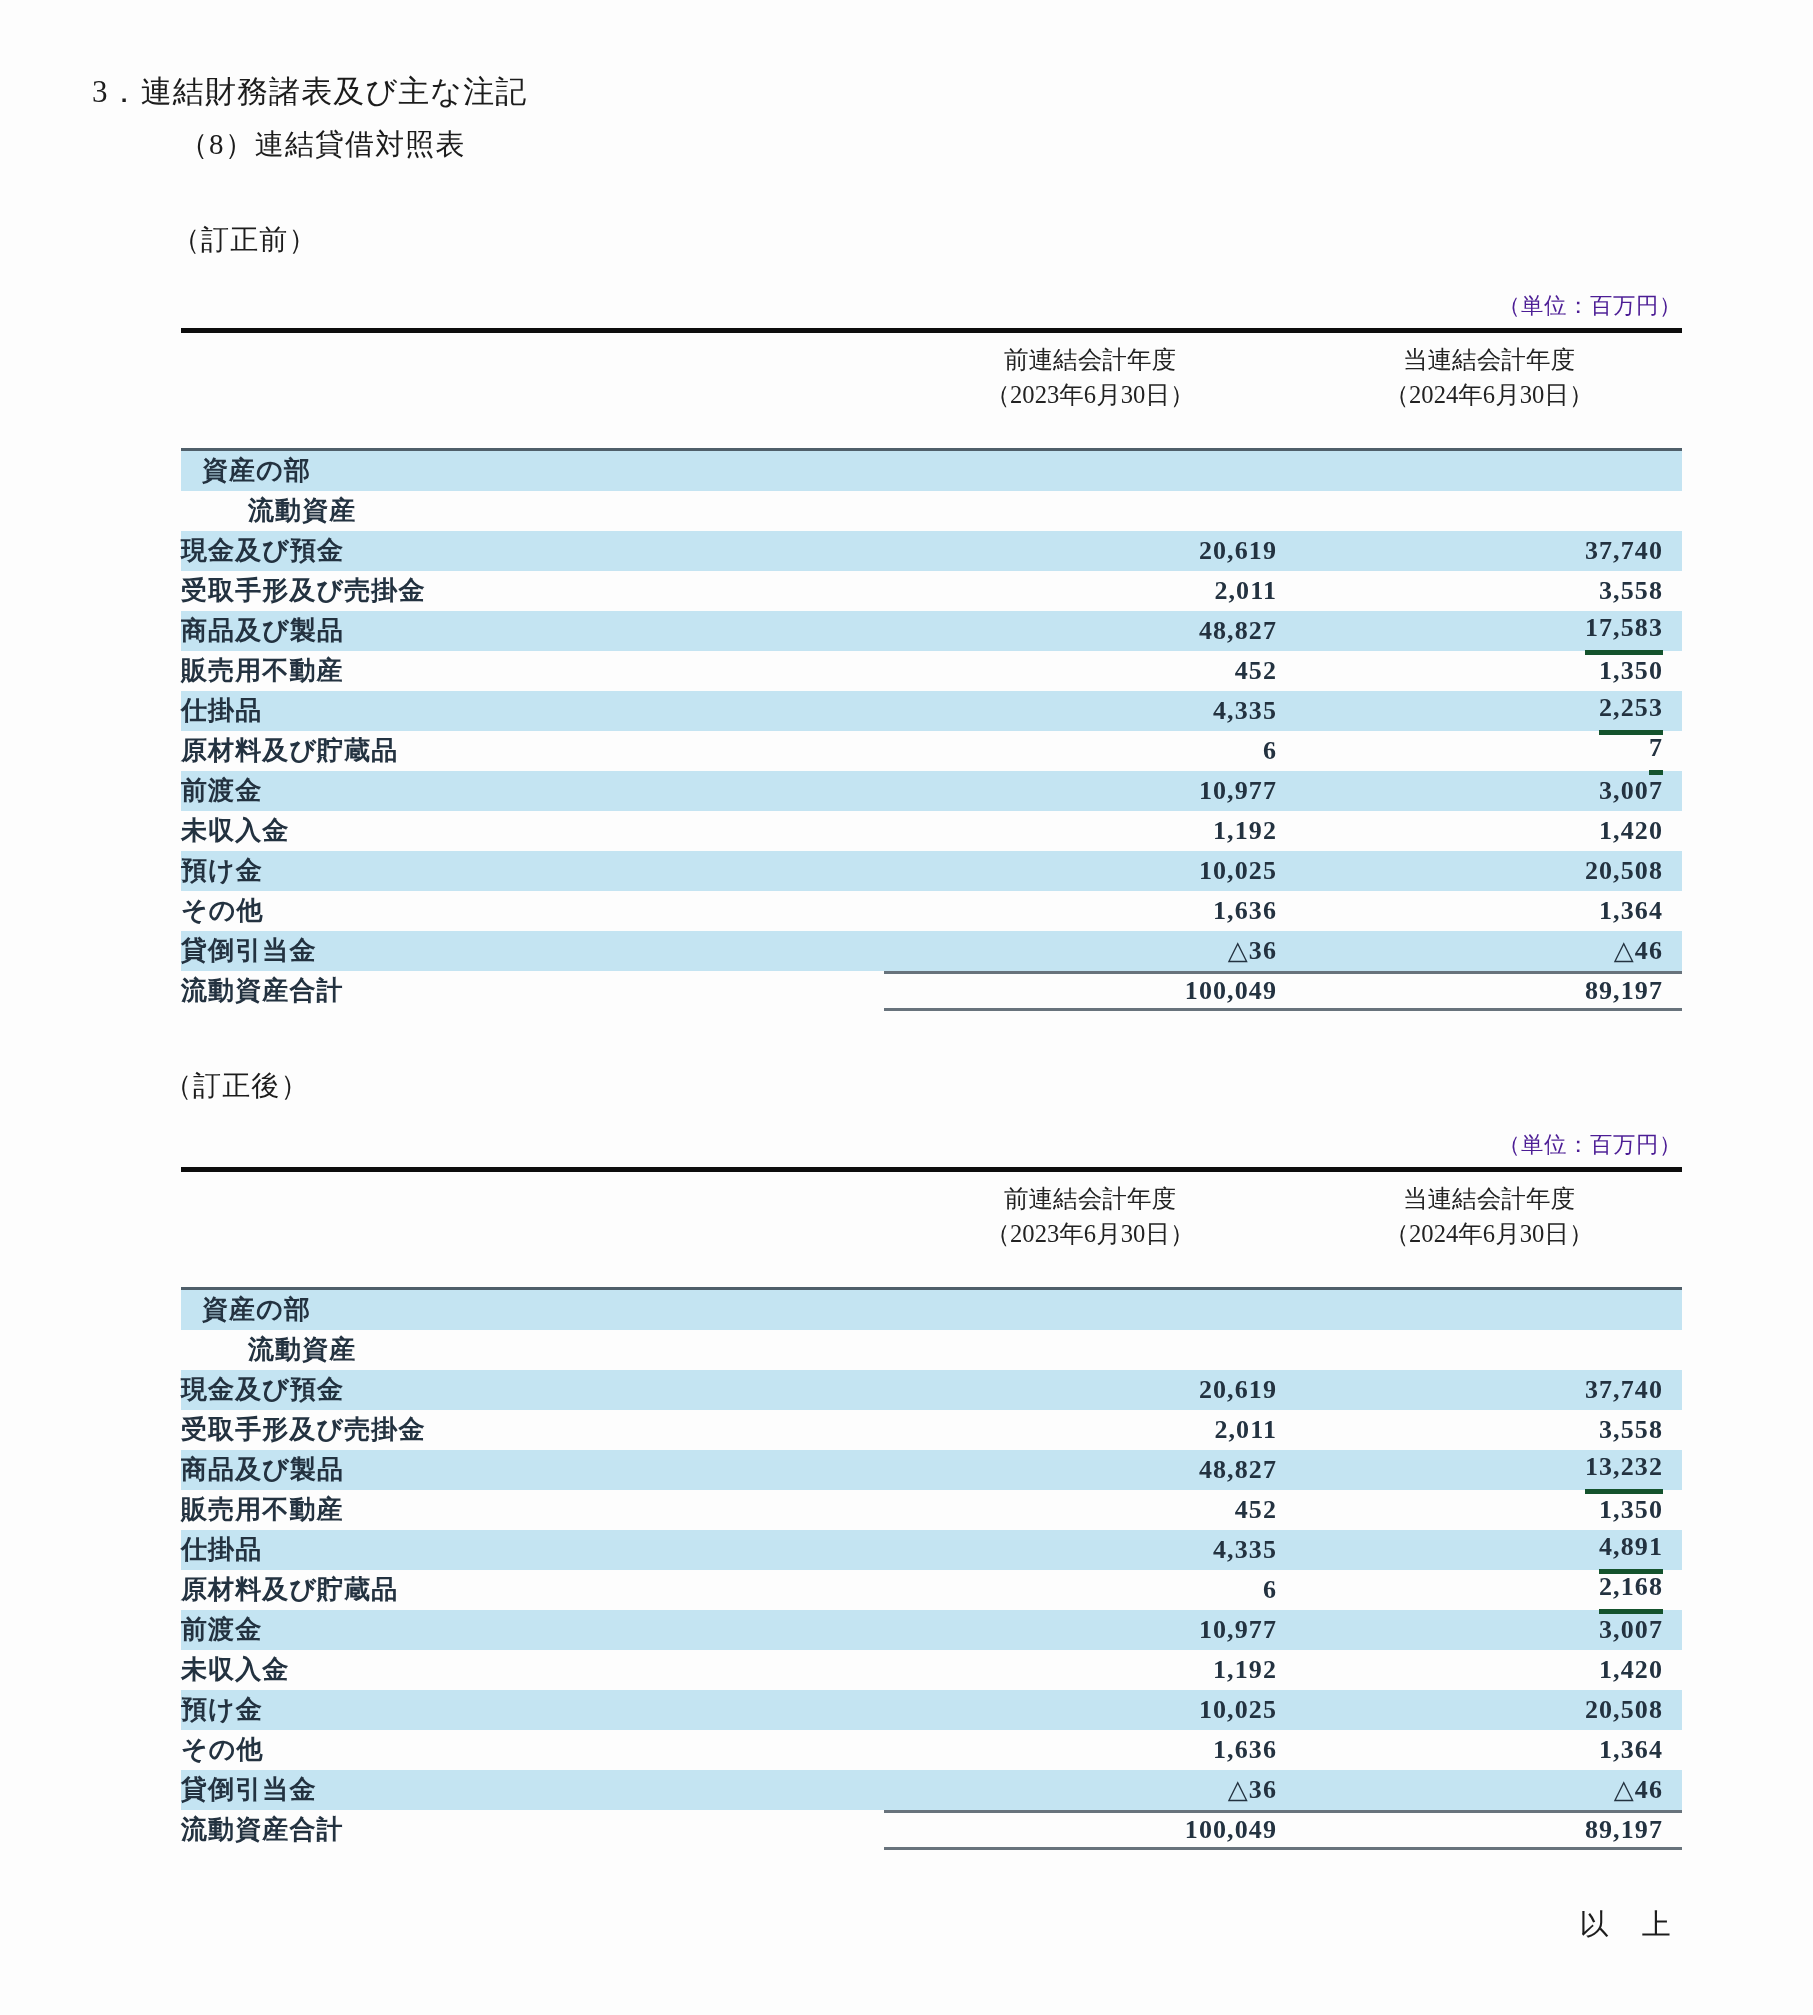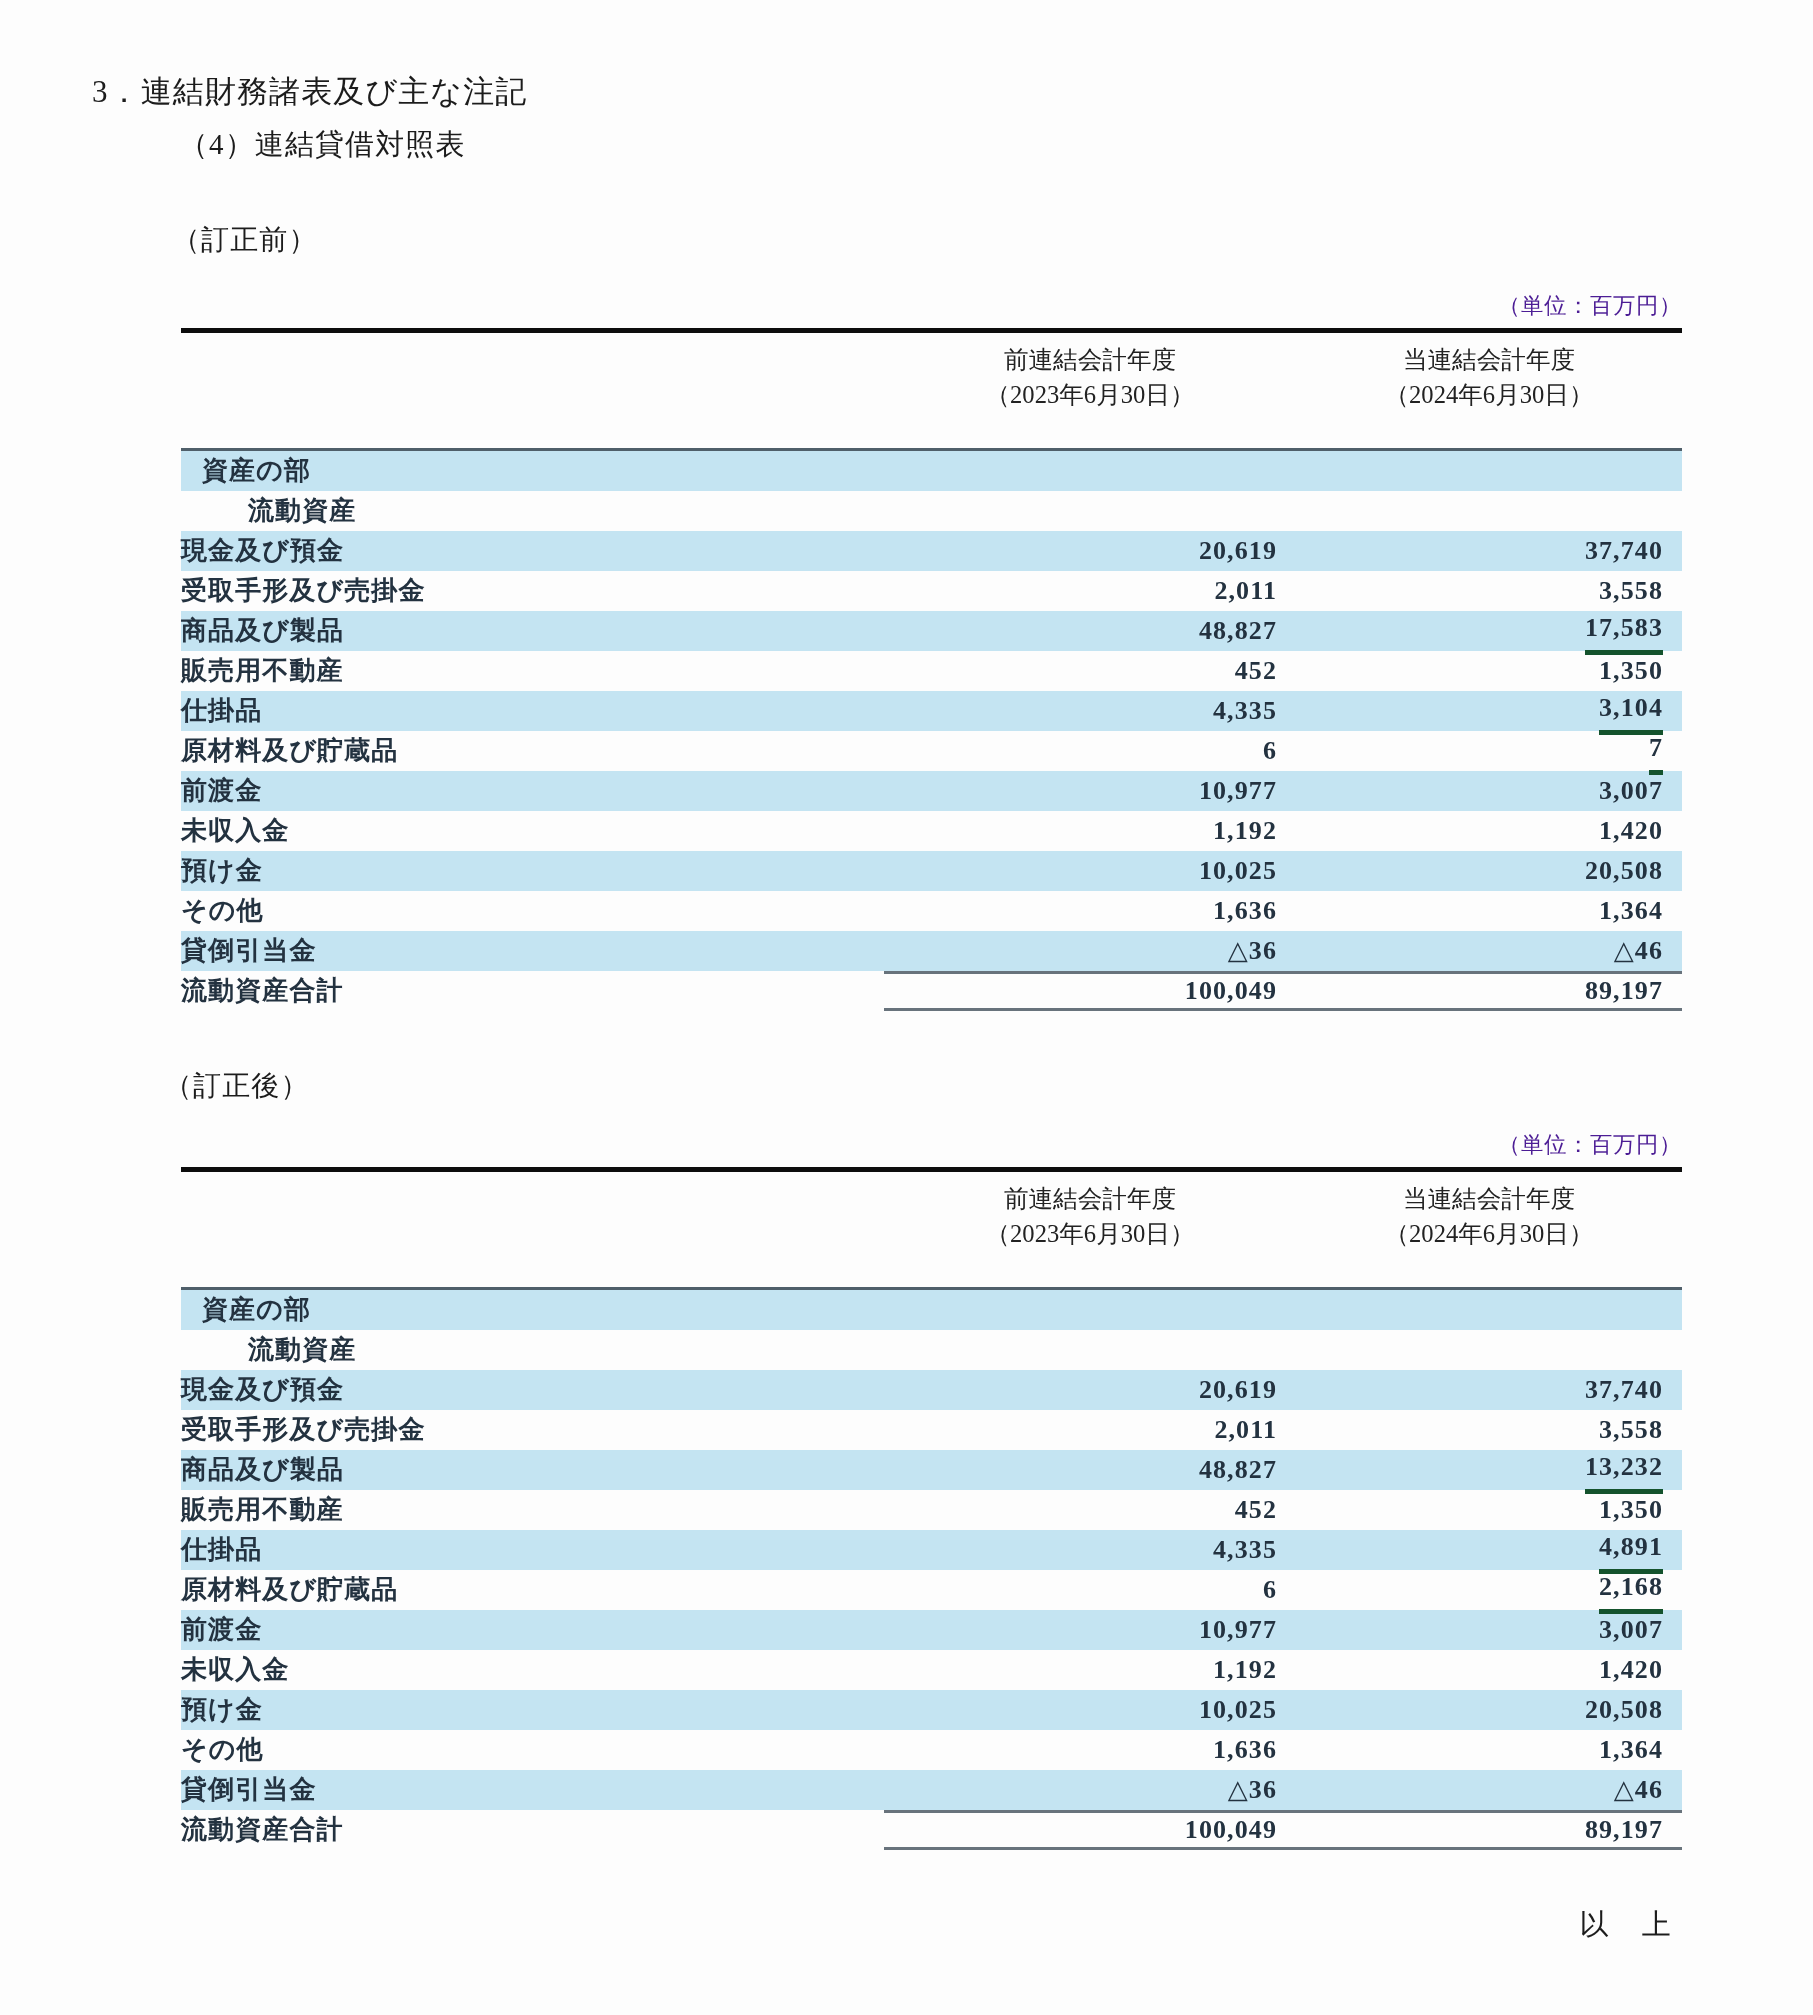--- a/index.html
+++ b/index.html
@@ -58,21 +58,21 @@
 
   .closing-mark{
     left:1399px;top:1905px;width:274px;text-align:right;
     font-size:29px;letter-spacing:2.2px;
   }
 </style>
 </head>
 <body>
 
 <div class="abs page-title">3．連結財務諸表及び主な注記</div>
-<div class="abs page-subtitle">（4）連結貸借対照表</div>
+<div class="abs page-subtitle">（8）連結貸借対照表</div>
 
 <div class="abs section-label sec-label-1">（訂正前）</div>
 
 <div class="abs tsection tsection-1">
   <div class="unit-label">（単位：百万円）</div>
   <div class="top-rule"></div>
   <div class="col-headers">
     <div class="spacer"></div>
     <div class="col-head c1">
       <div>前連結会計年度</div>
@@ -129,21 +129,21 @@
         <div class="tamount c2">
           <span>1,350</span>
         </div>
       </div>
       <div class="trow shade">
         <div class="tlabel ind3">仕掛品</div>
         <div class="tamount c1">
           <span>4,335</span>
         </div>
         <div class="tamount c2">
-          <span class="uline">3,104</span>
+          <span class="uline">2,253</span>
         </div>
       </div>
       <div class="trow">
         <div class="tlabel ind3">原材料及び貯蔵品</div>
         <div class="tamount c1">
           <span>6</span>
         </div>
         <div class="tamount c2">
           <span class="uline">7</span>
         </div>

